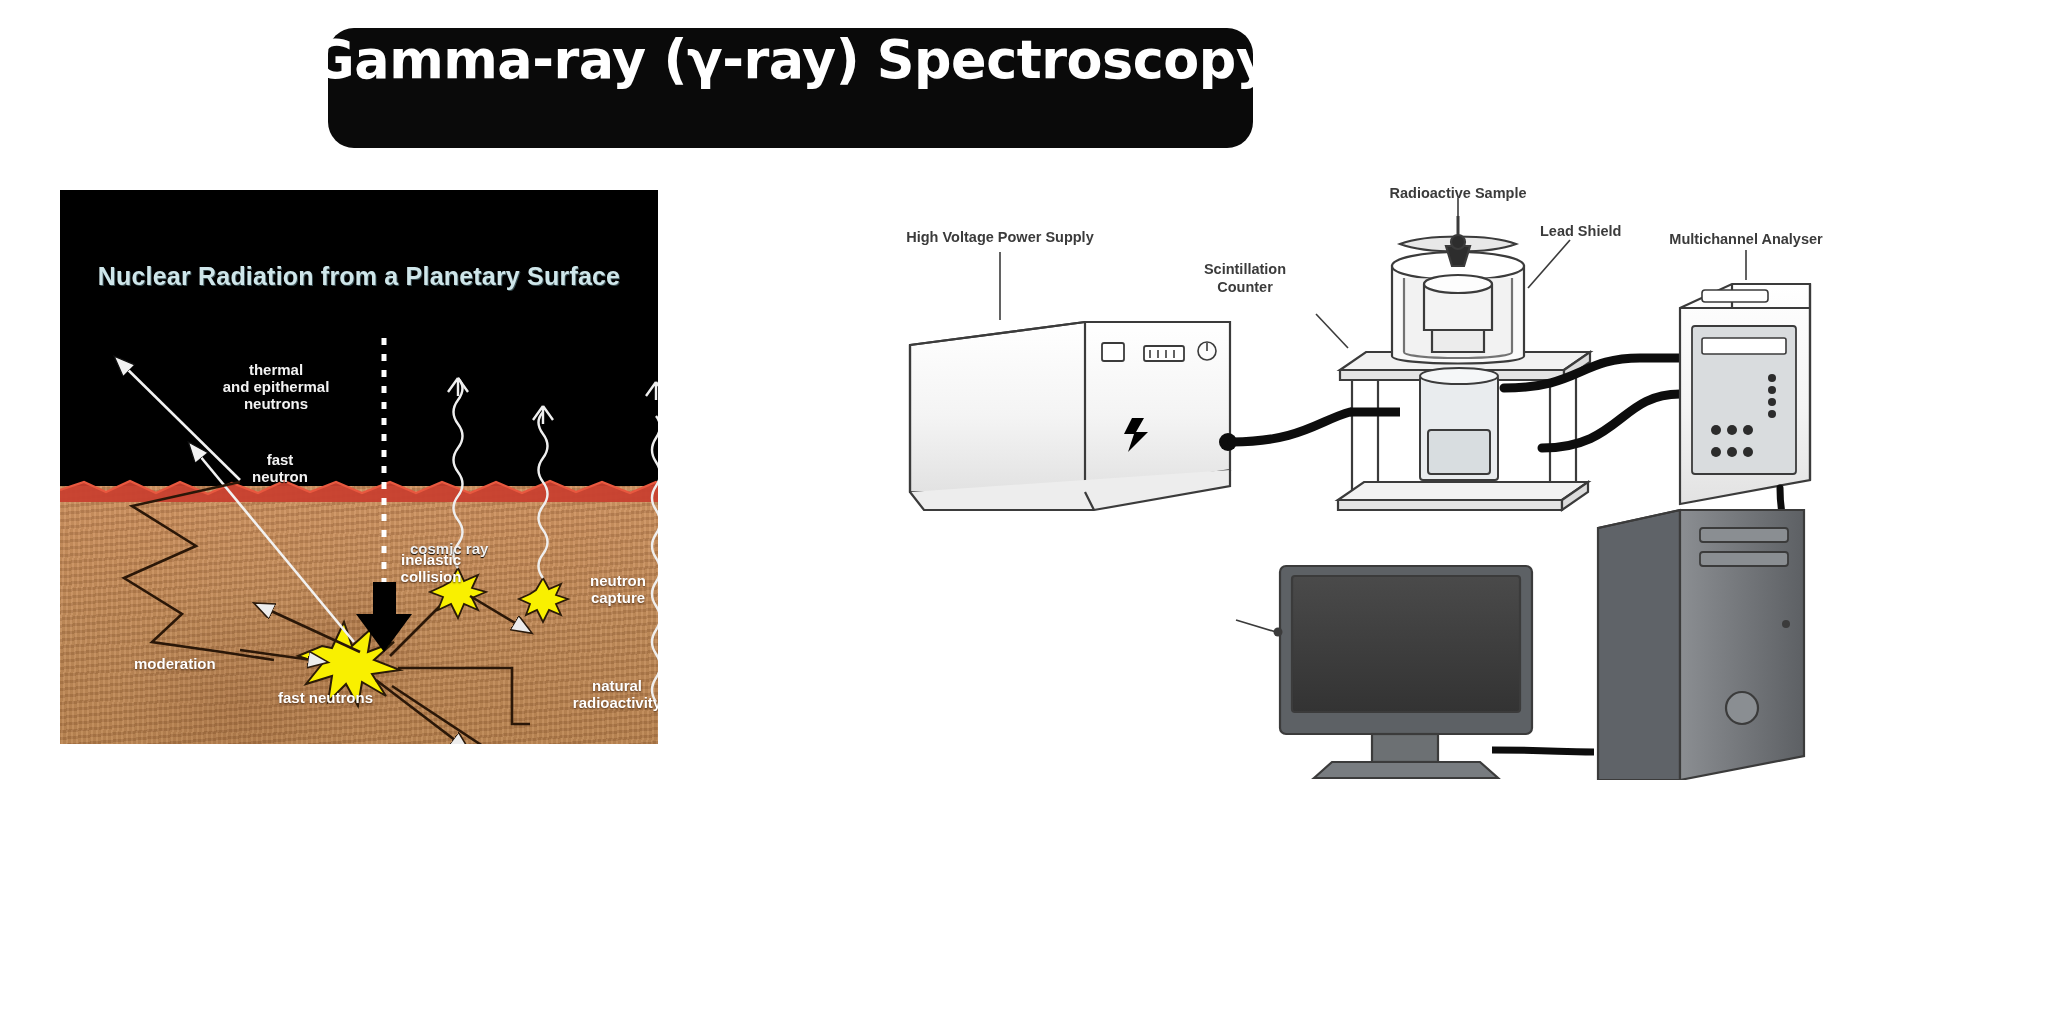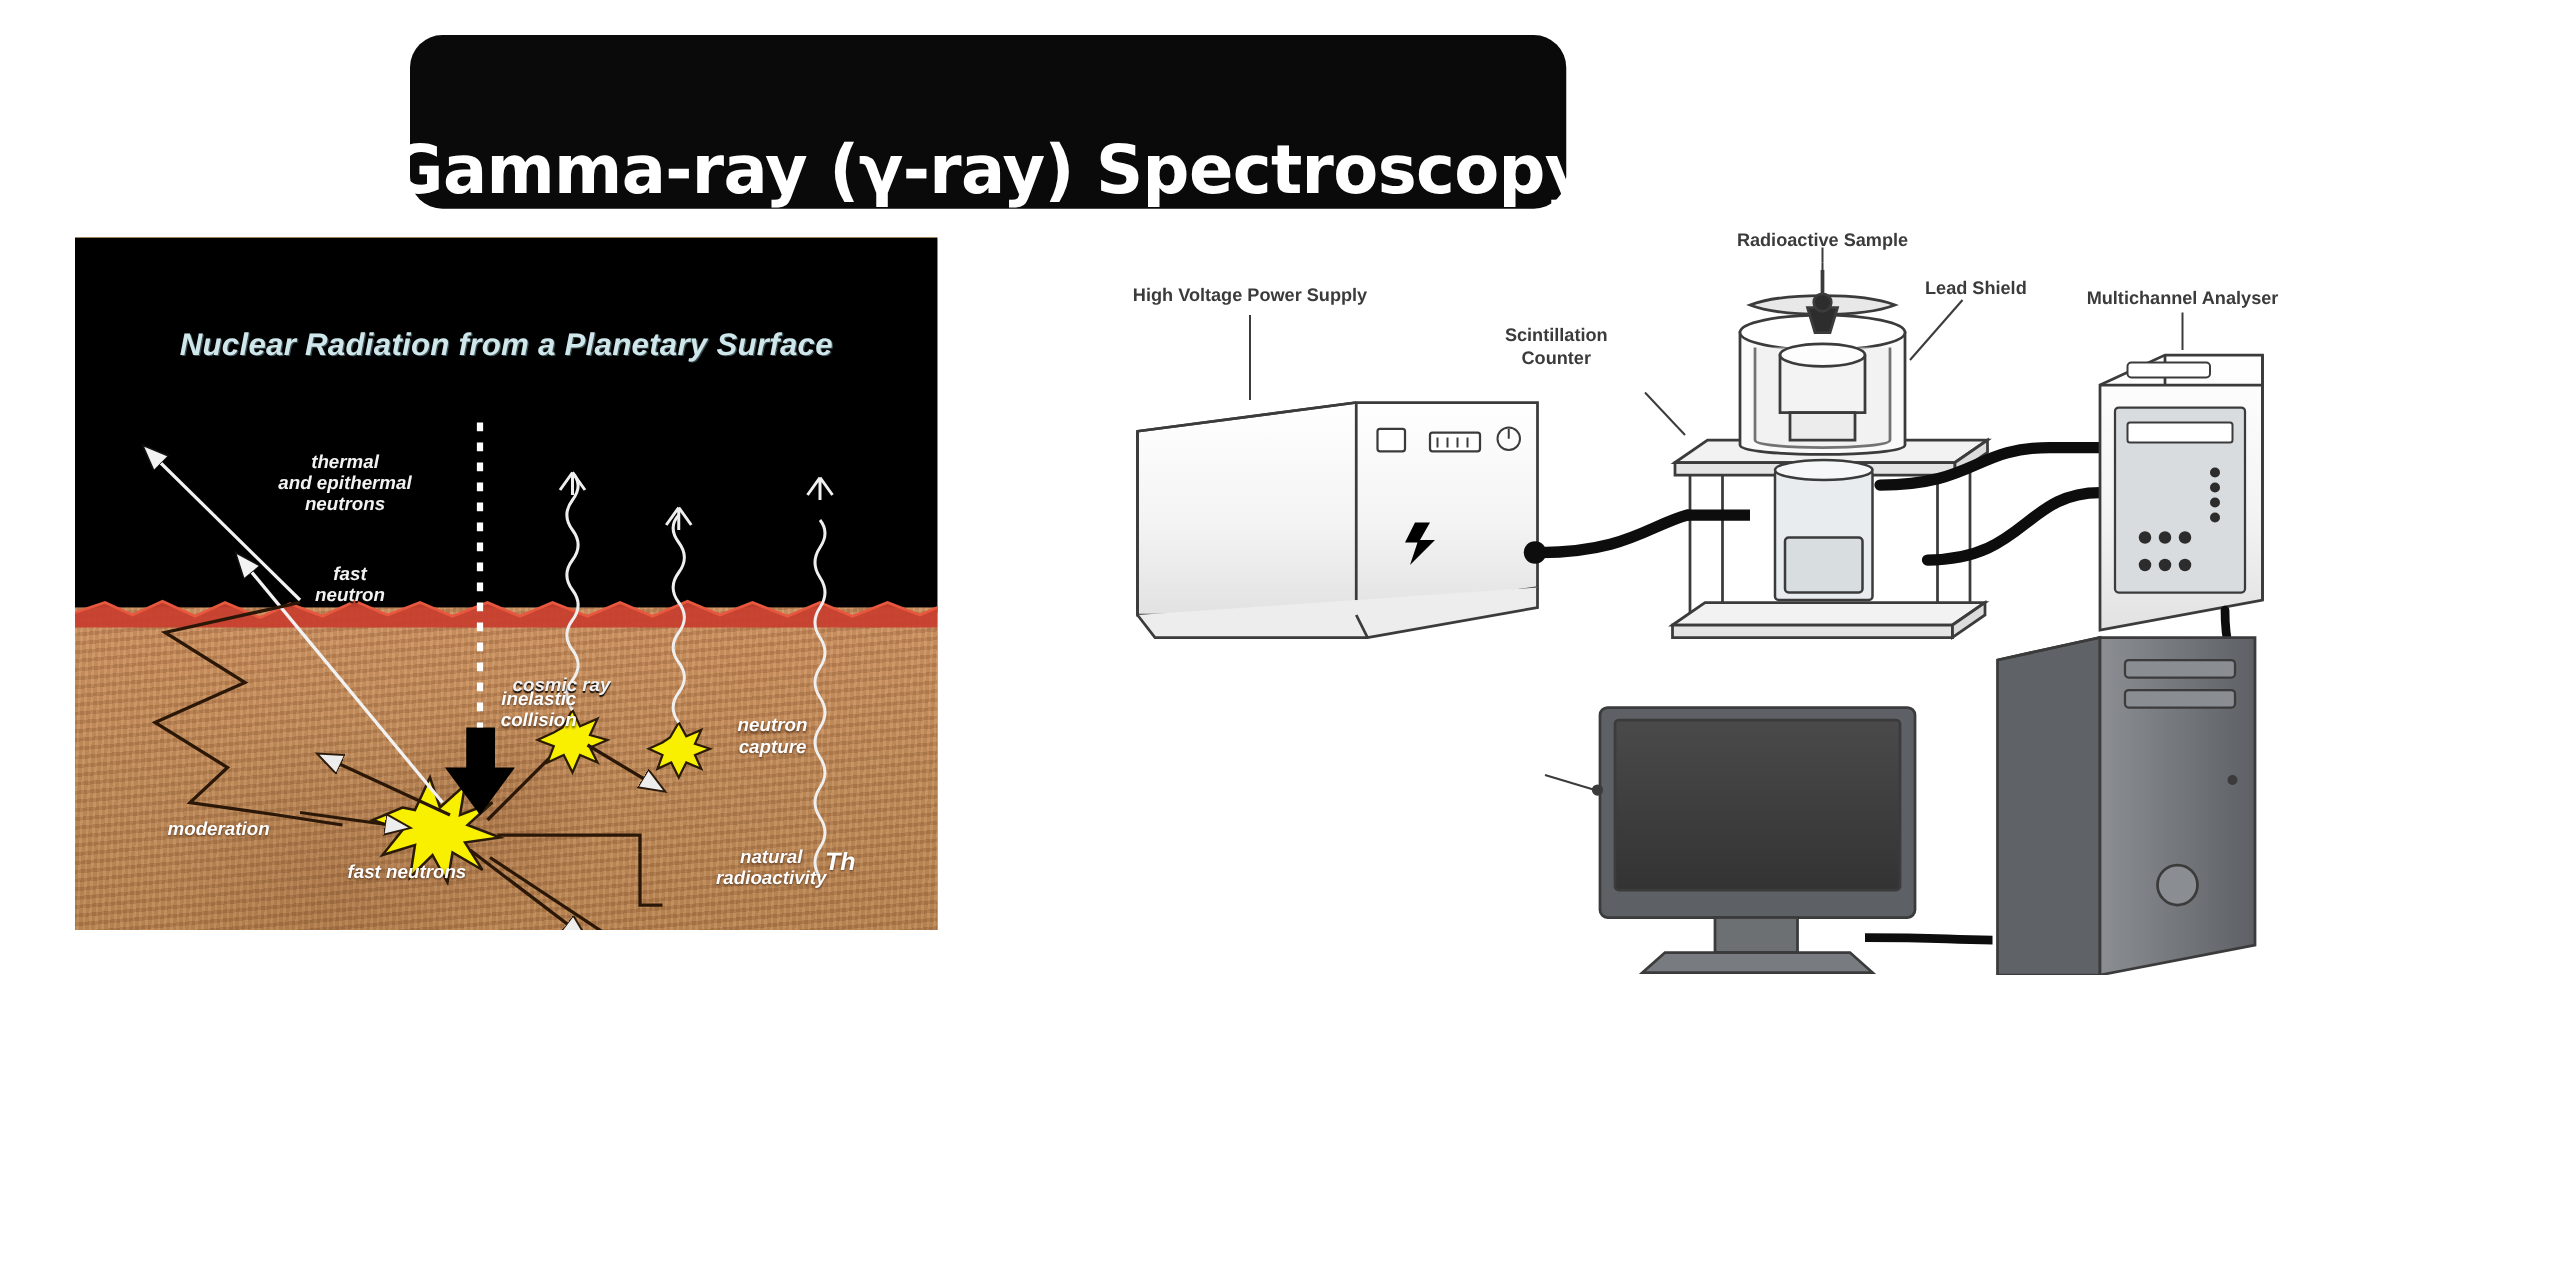--- a/index.html
+++ b/index.html
@@ -7,42 +7,41 @@
     width: 2048px; height: 1024px;
     background: #ffffff;
     font-family: "Liberation Sans", sans-serif;
     overflow: hidden;
   }
   .page { position: relative; width: 2048px; height: 1024px; background:#fff; }
 
   
   .title-bar{
     position:absolute; left:328px; top:28px;
-    width:925px; height:139px;
+    width:925px; height:120px;
     background:#0a0a0a;
     border-radius:26px;
-    display:flex; align-items:flex-end; justify-content:center;
+    display:flex; align-items:flex-start; justify-content:center;
   }
   .title-text{
     color:#ffffff;
     font-family:"DejaVu Sans", sans-serif;
     font-weight:bold;
     font-size:54px;
     letter-spacing:-0.5px;
     white-space:nowrap;
     transform: scaleX(0.97);
   }
 
   
   .left-panel{
     position:absolute; left:60px; top:190px;
-    width:690px; height:554px;
-    background:#a16207;
+    width:598px; height:554px;
+    background:#14532d;
     overflow:hidden;
-    font-style:italic;
   }
   .sky{
     position:absolute; left:0; top:0; width:100%; height:300px;
     background:#000;
   }
   .regolith{
     position:absolute; left:0; top:296px; width:100%; height:258px;
     background:
       repeating-linear-gradient(92deg, rgba(255,255,255,.055) 0 2px, rgba(0,0,0,.05) 2px 5px),
       repeating-linear-gradient(-5deg, rgba(120,70,35,.22) 0 3px, rgba(215,160,110,.14) 3px 7px),

